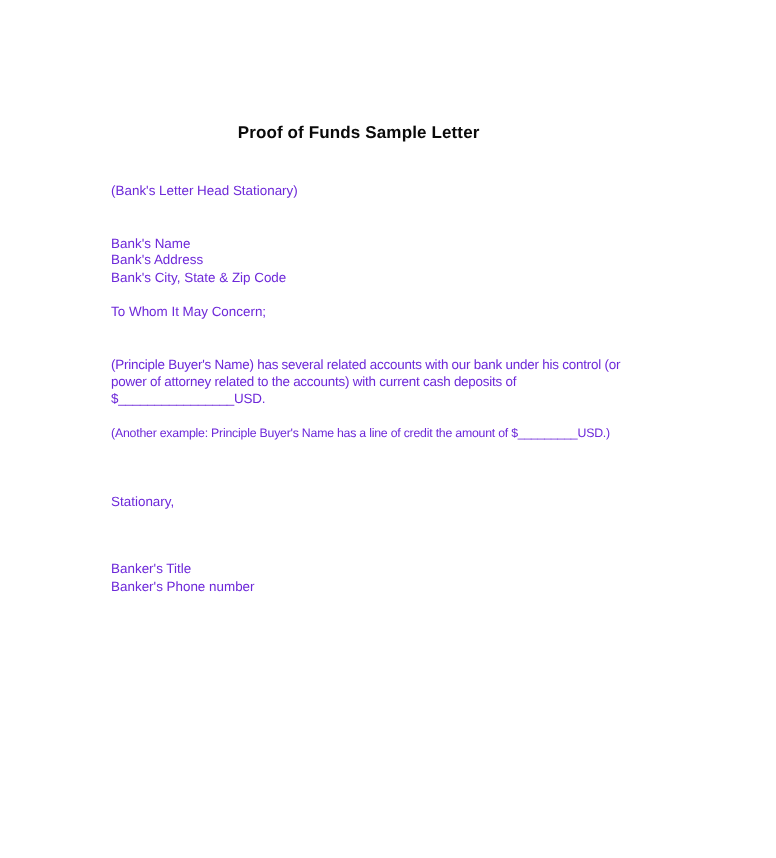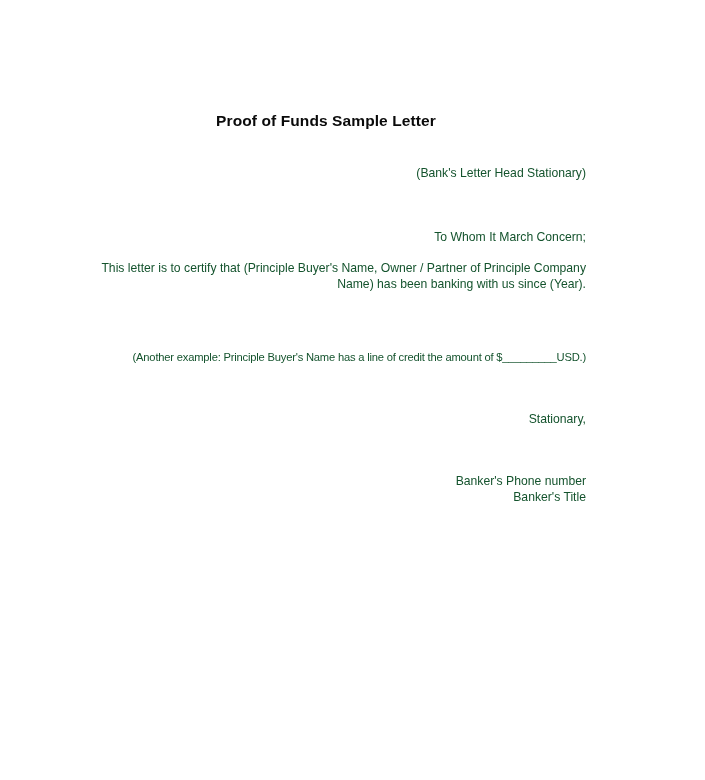--- a/index.html
+++ b/index.html
@@ -30,31 +30,30 @@
   }
   .body-block {
     position: absolute;
     left: 101px;
     top: 166px;
     width: 485px;
   }
   .para {
     font-size: 12.2px;
     line-height: 15.6px;
-    color: #14532d;
+    color: #6d28d9;
     margin: 0;
-    text-align: right;
+    text-align: left;
   }
   .gap-md { height: 16px; }
   .gap-lg { height: 31px; }
   .gap-xl { height: 46px; }
   .para.small {
     font-size: 11.2px;
     line-height: 15px;
-    margin-top: 26px;
   }
   .blank-line {
     text-decoration: none;
     letter-spacing: -0.2px;
   }
   .lines-group .para { white-space: pre-line; }
 </style>
 </head>
 <body>
 
@@ -64,44 +63,49 @@
 
   <div class="body-block">
 
     <p class="para">(Bank's Letter Head Stationary)</p>
 
     <div class="gap-md"></div>
 
 
     <div class="gap-md"></div>
 
+    <div class="lines-group">
+      <p class="para">Bank's Name</p>
+      <p class="para">Bank's Address</p>
+      <p class="para">Bank's City, State &amp; Zip Code</p>
+    </div>
 
     <div class="gap-md"></div>
 
-    <p class="para">To Whom It March Concern;</p>
+    <p class="para">To Whom It May Concern;</p>
 
     <div class="gap-md"></div>
 
-    <p class="para">This letter is to certify that (Principle Buyer's Name, Owner / Partner of Principle Company Name) has been banking with us since (Year).</p>
 
     <div class="gap-md"></div>
 
+    <p class="para blank-line">(Principle Buyer's Name) has several related accounts with our bank under his control (or power of attorney related to the accounts) with current cash deposits of $________________USD.</p>
 
     <div class="gap-md"></div>
 
     <p class="para small blank-line">(Another example: Principle Buyer's Name has a line of credit the amount of $_________USD.)</p>
 
     <div class="gap-md"></div>
 
 
     <div class="gap-lg"></div>
 
     <p class="para">Stationary,</p>
 
     <div class="gap-xl"></div>
 
     <div class="lines-group">
+      <p class="para">Banker's Title</p>
       <p class="para">Banker's Phone number</p>
-      <p class="para">Banker's Title</p>
     </div>
 
   </div>
 </div>
 
 </body></html>

